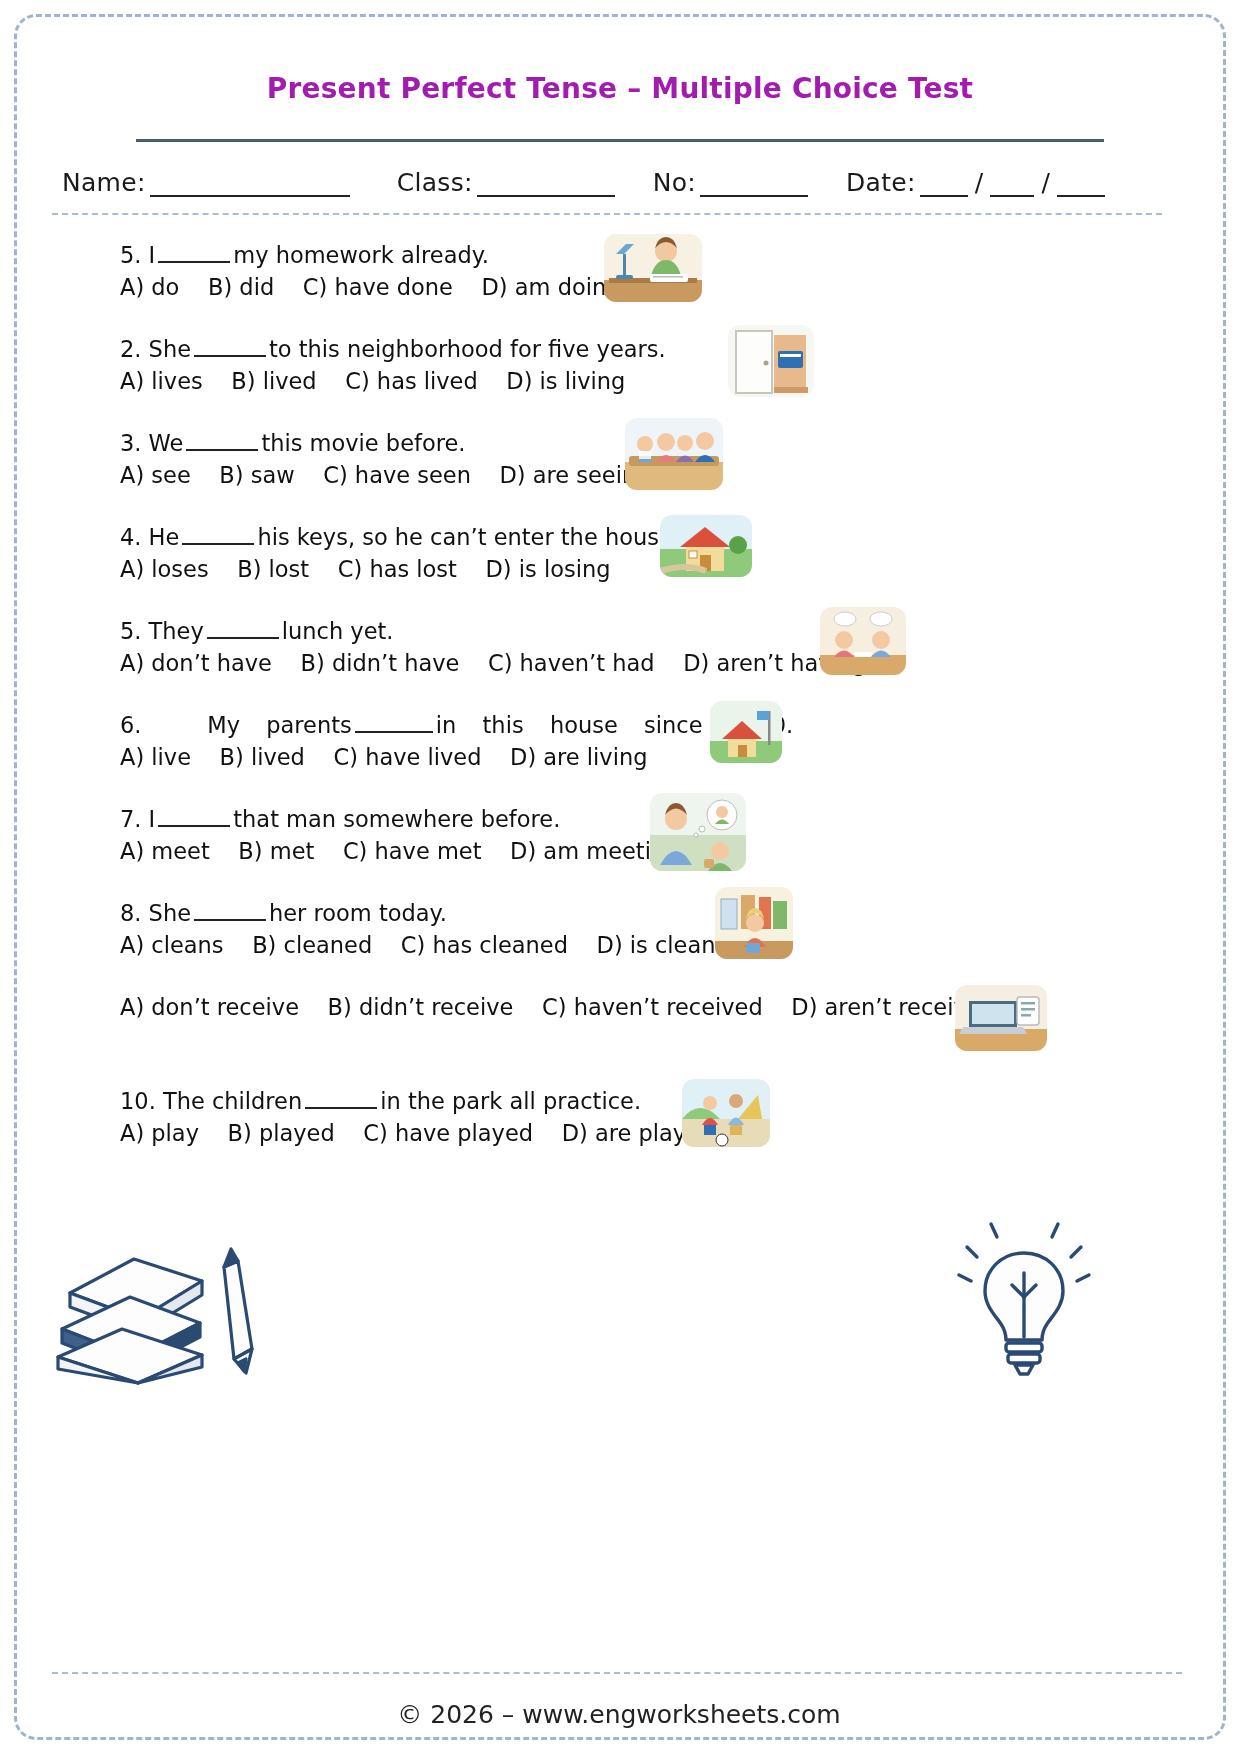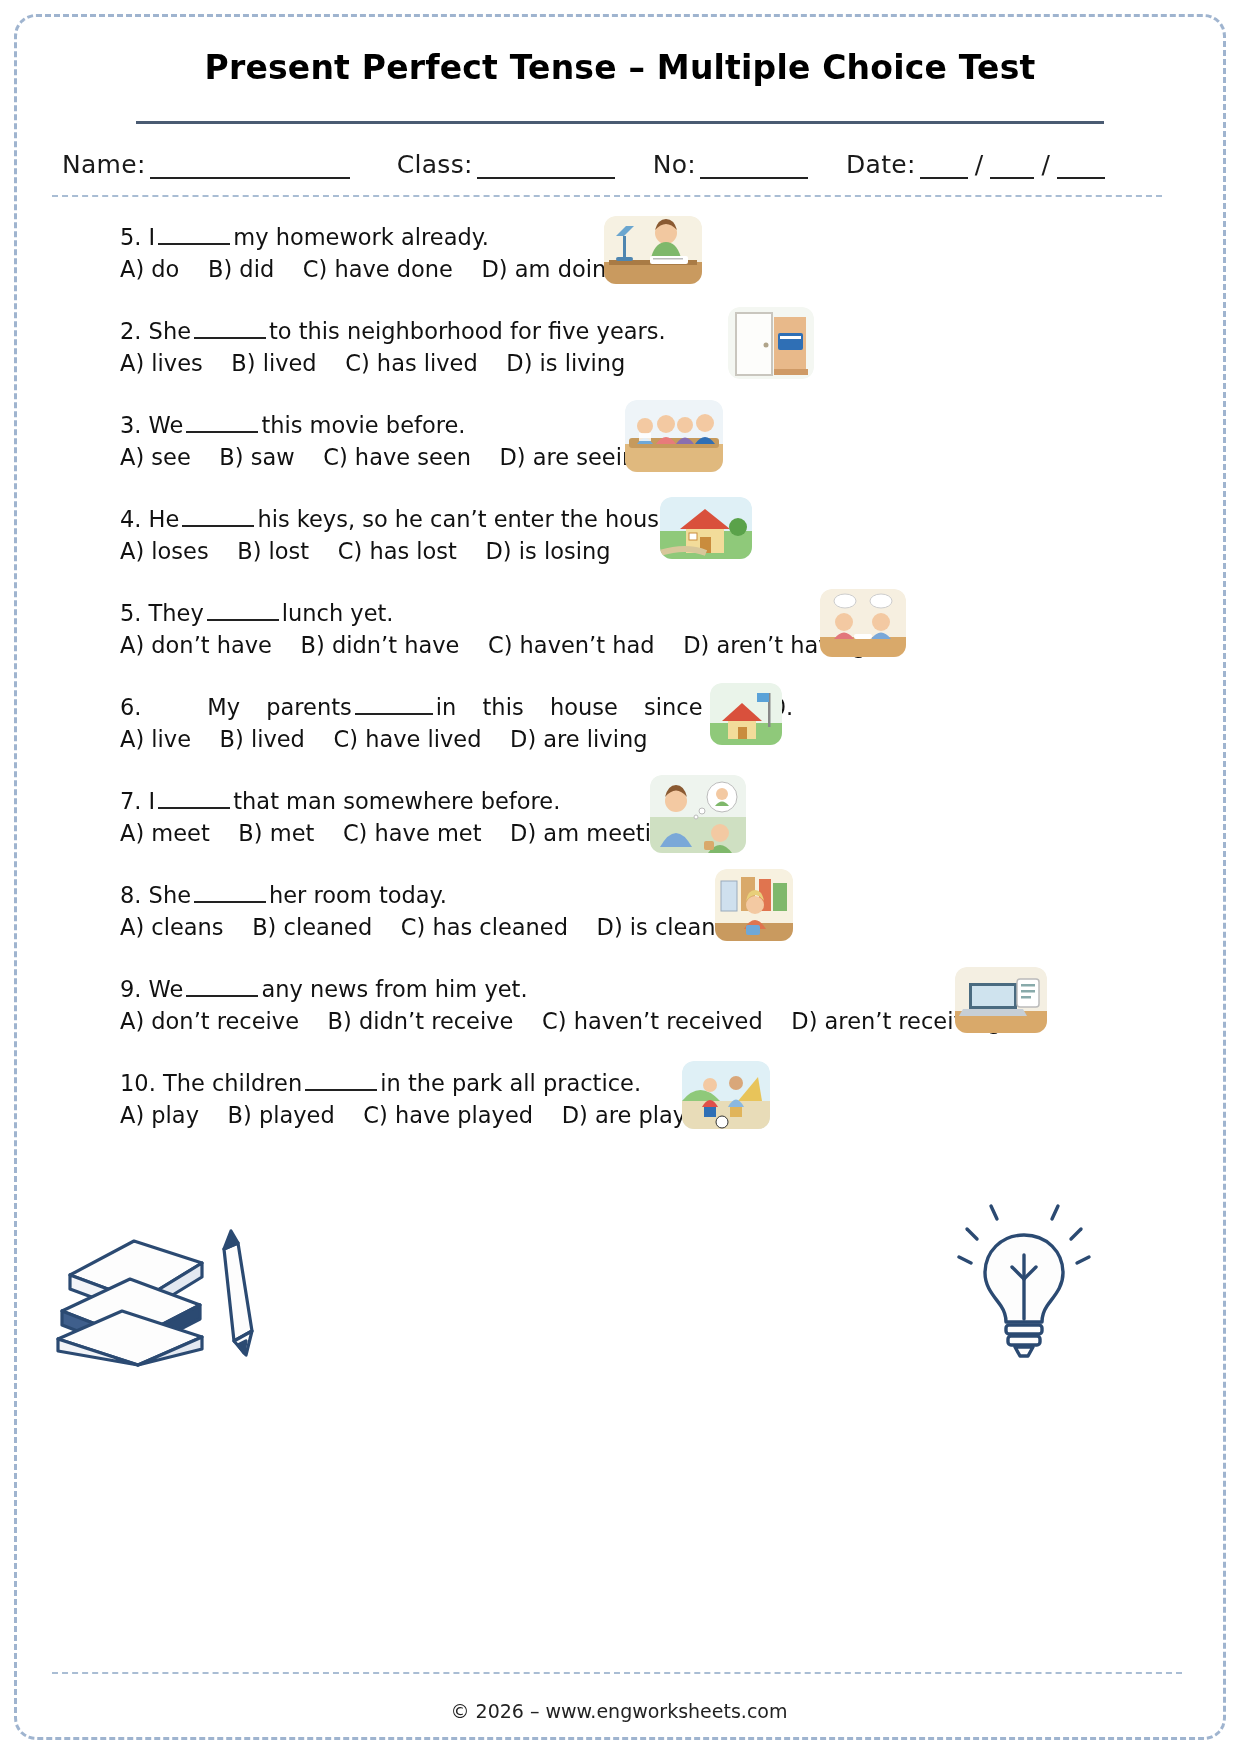--- a/index.html
+++ b/index.html
@@ -24,25 +24,25 @@
 
   .page-inner {
     position: absolute;
     left: 52px; top: 40px;
     width: 1136px; height: 1680px;
   }
 
   
   .title {
     text-align: center;
-    color: #000000;
-    font-size: 33px;
+    color: #a21caf;
+    font-size: 28px;
     font-weight: 700;
     letter-spacing: .2px;
-    margin-top: 8px;
+    margin-top: 32px;
     font-family: "DejaVu Sans", sans-serif;
   }
 
   
   .title-rule {
     margin: 34px auto 0 auto;
     width: 968px;
     height: 3px;
     background: #4a5b72;
   }
@@ -164,21 +164,21 @@
     left: 52px;
     top: 1672px;
     width: 1130px;
     border-top: 2px dashed #a9bdd4;
   }
   .footer {
     position: absolute;
     left: 0; right: 2px;
     top: 1700px;
     text-align: center;
-    font-size: 19px;
+    font-size: 25px;
     color: #222;
   }
 </style>
 </head>
 <body>
 
 <div class="page-border"></div>
 
 <div class="page-inner">
 
@@ -357,21 +357,20 @@
             <rect y="54" width="78" height="18" fill="#c99a5f"></rect>
             <circle cx="40" cy="36" r="9" fill="#f3c9a2"></circle>
             <path d="M31 32 q9 -12 18 0 q-2 -11 -9 -11 q-7 0 -9 11z" fill="#e8cf7a"></path>
             <path d="M29 60 q11 -18 22 0z" fill="#e0744f"></path>
             <rect x="31" y="56" width="14" height="10" rx="2" fill="#6fa8d8"></rect>
           </svg>
       </div>
     </div>
 
     <div class="q">
-      <div class="q-stem"><span>9. We</span><span class="blank"></span><span>any news from him yet.</span></div>
       <div class="q-opts">A) don’t receive    B) didn’t receive    C) haven’t received    D) aren’t receiving</div>
       <div class="clip" style="left:903px; top:-6px; width:92px; height:66px;">
         <svg viewBox="0 0 92 66">
             <rect width="92" height="66" rx="11" fill="#f4efe2"></rect>
             <rect y="44" width="92" height="22" fill="#d9a96a"></rect>
             <path d="M14 16 h48 v26 h-48z" fill="#4a6b80"></path>
             <rect x="17" y="19" width="42" height="20" fill="#cfe3ee"></rect>
             <path d="M8 42 h60 l4 7 h-68z" fill="#c7cfd6"></path>
             <rect x="62" y="12" width="22" height="28" rx="3" fill="#fff" stroke="#bbb" stroke-width="1.5"></rect>
             <rect x="66" y="17" width="14" height="2.5" fill="#8aa"></rect>

